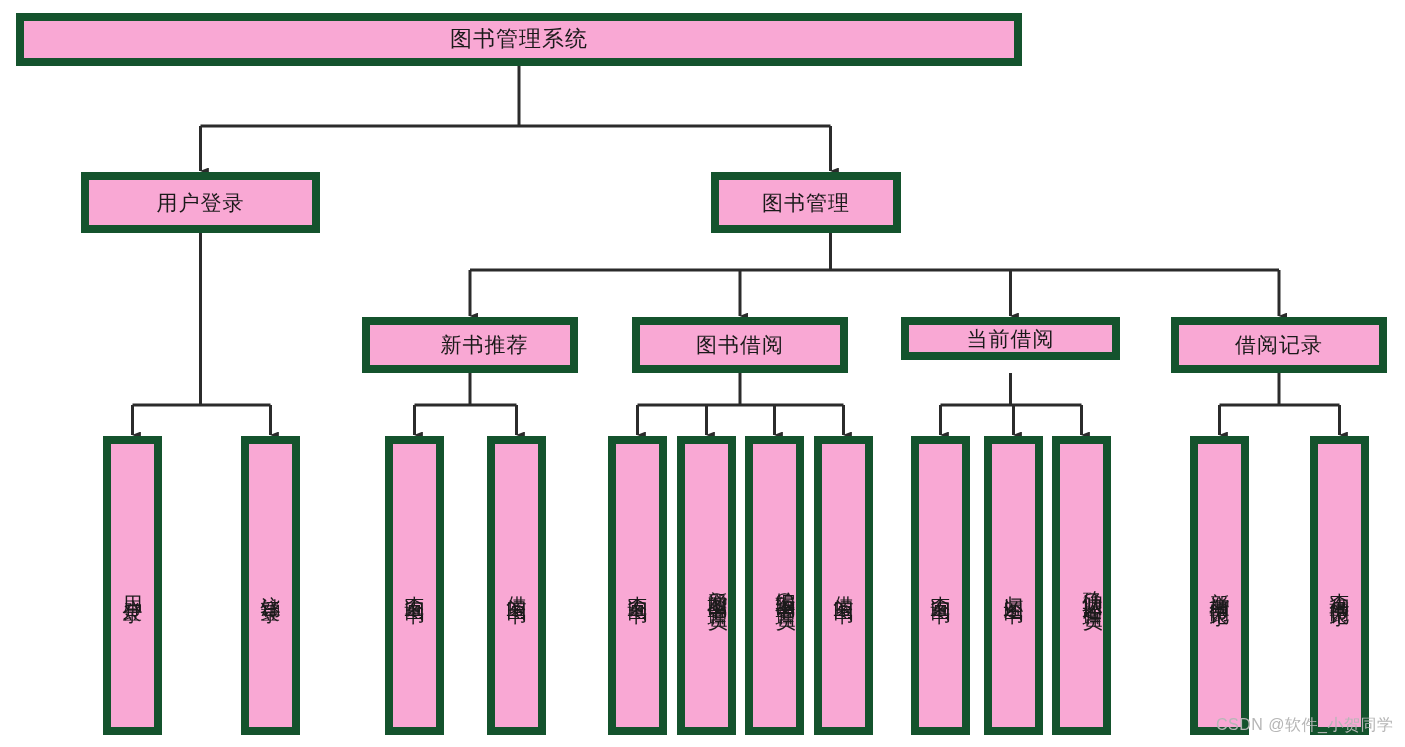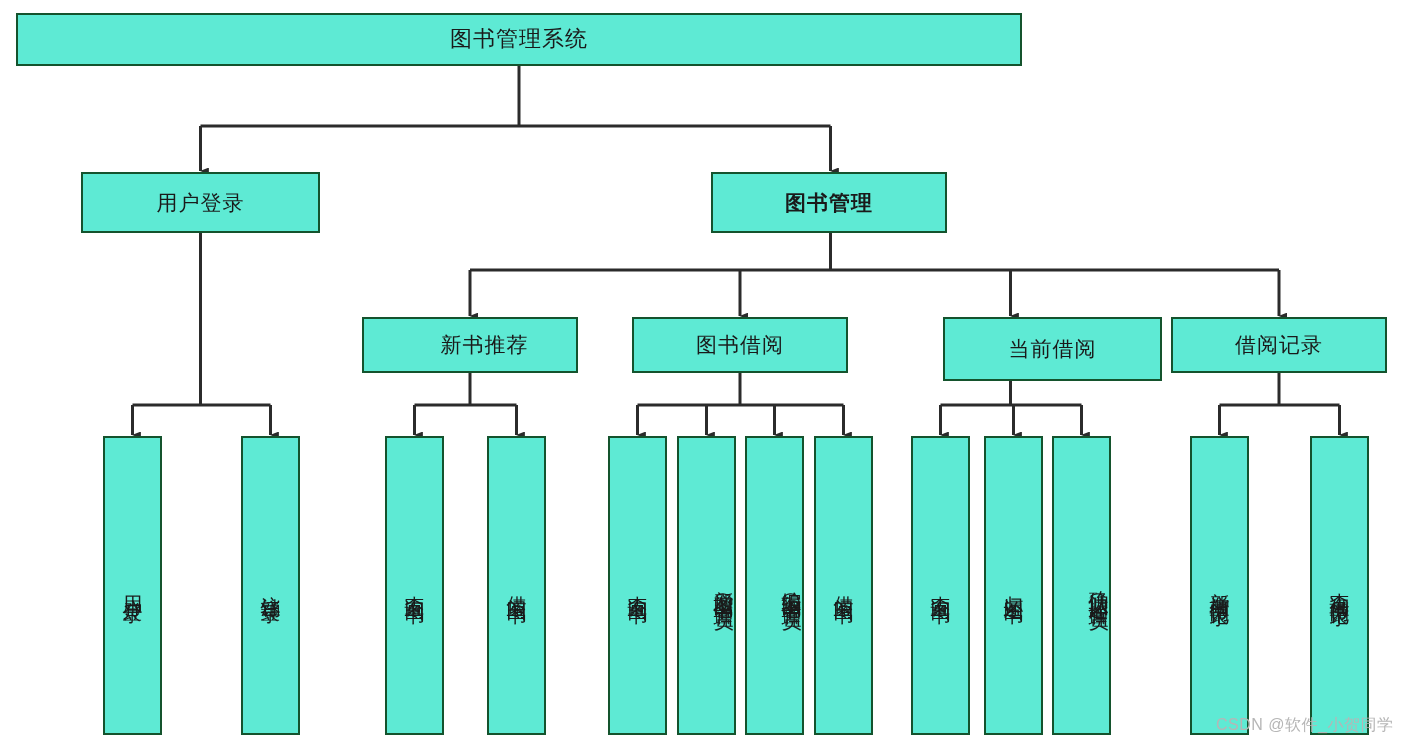--- a/index.html
+++ b/index.html
@@ -21,22 +21,22 @@
     position: absolute;
     left: 0;
     top: 0;
     width: 1405px;
     height: 747px;
     pointer-events: none;
   }
   .node {
     position: absolute;
     box-sizing: border-box;
-    border: 2px solid #14532d;
-    background: #5eead4;
+    border: 8px solid #14532d;
+    background: #f9a8d4;
     display: flex;
     align-items: center;
     justify-content: center;
     color: #1a1a1a;
     text-align: center;
   }
   .node-h {
     font-size: 21px;
     letter-spacing: 1px;
     line-height: 1.2;
@@ -116,30 +116,30 @@
       </g>
   </svg>
 
   <div id="node-layer">
       <div class="node node-h node-root" style="left: 16px; top: 13px; width: 1006px; height: 53px;">
         <span>图书管理系统</span>
       </div>
       <div class="node node-h" style="left: 81px; top: 172px; width: 239px; height: 61px;">
         <span>用户登录</span>
       </div>
-      <div class="node node-h" style="left: 711px; top: 172px; width: 236px; height: 61px; font-weight: bold;">
+      <div class="node node-h" style="left: 711px; top: 172px; width: 190px; height: 61px;">
         <span>图书管理</span>
       </div>
       <div class="node node-h" style="left: 362px; top: 317px; width: 216px; height: 56px; padding-left: 29px;">
         <span>新书推荐</span>
       </div>
       <div class="node node-h" style="left: 632px; top: 317px; width: 216px; height: 56px; text-align: center;">
         <span>图书借阅</span>
       </div>
-      <div class="node node-h" style="left: 901px; top: 317px; width: 219px; height: 64px; margin-left: 42px;">
+      <div class="node node-h" style="left: 901px; top: 317px; width: 219px; height: 43px;">
         <span>当前借阅</span>
       </div>
       <div class="node node-h" style="left: 1171px; top: 317px; width: 216px; height: 56px;">
         <span>借阅记录</span>
       </div>
       <div class="node node-v center-v" style="left: 103px; top: 436px; width: 59px; height: 299px;">
         <span>用户登录</span>
       </div>
       <div class="node node-v center-v" style="left: 241px; top: 436px; width: 59px; height: 299px;">
         <span>注销登录</span>

